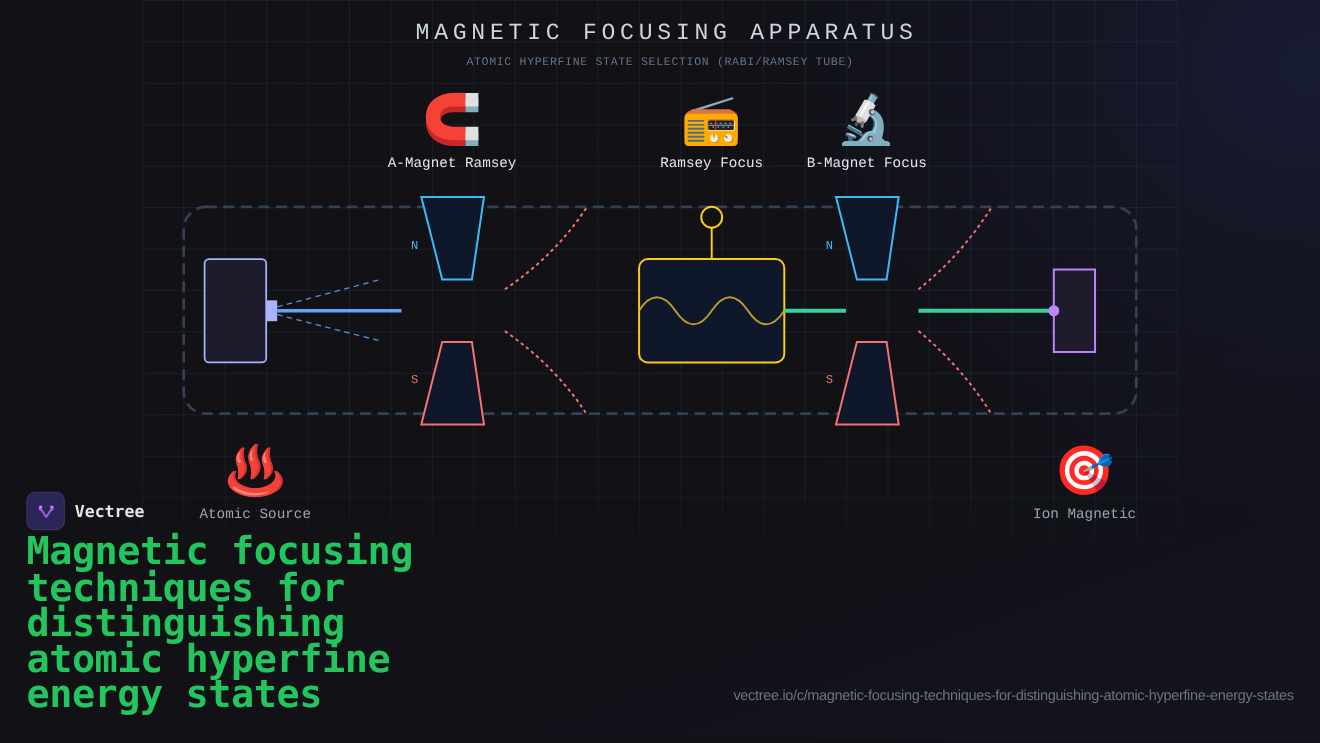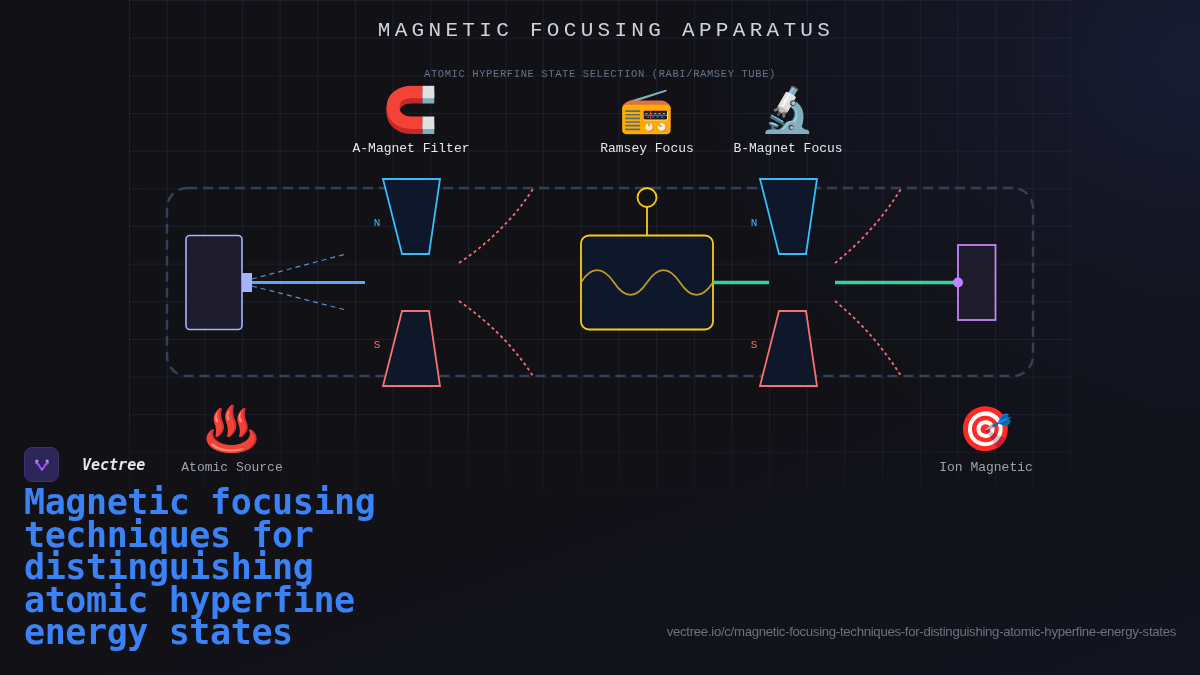--- a/index.html
+++ b/index.html
@@ -22,44 +22,44 @@
     background-size:37.66px 37.66px;
     -webkit-mask-image: linear-gradient(to bottom, #000 85%, rgba(0,0,0,0.4) 100%);
     mask-image: linear-gradient(to bottom, #000 85%, rgba(0,0,0,0.4) 100%);
   }
   .title {
     position:absolute; left:0; right:0; top:19px; text-align:center;
     color:#cbd5e1; font-size:21px; letter-spacing:4.3px;margin-left:12px;
   }
   .subtitle {
     position:absolute; left:0; right:0; top:51px; text-align:center;
-    color:#64748b; font-size:10.5px; letter-spacing:0.6px;margin-top:17px;
+    color:#64748b; font-size:10.5px; letter-spacing:0.6px;
   }
   .diagram { position:absolute; left:0; top:0; }
   .node {
     position:absolute; text-align:center; transform:translateX(-50%);
     white-space:nowrap;
   }
   .node .emoji { font-size:44px; line-height:48px; display:block; }
   .node .label { font-size:13px; color:#e5e7eb; display:block; margin-top:4px; }
   .node.bottom .label { color:#9ca3af; }
   .brand {
-    position:absolute; left:24px; top:447px; display:flex; align-items:center; gap:23px;font-style:italic;
+    position:absolute; left:24px; top:447px; display:flex; align-items:center; gap:9px;
   }
   .brand-logo {
     width:33px; height:33px; border-radius:8px; background:#2b2657;
     border:1px solid #3a3470; display:flex; align-items:center; justify-content:center;
   }
   .brand-name {
     color:#e5e7eb; font-family:"DejaVu Sans Mono","Liberation Mono",monospace;
     font-weight:bold; font-size:15px;
   }
   .headline {
     position:absolute; left:24px; top:486px; width:420px;
-    color:#3b82f6; font-family:"DejaVu Sans Mono","Liberation Mono",monospace;
+    color:#22c55e; font-family:"DejaVu Sans Mono","Liberation Mono",monospace;
     font-weight:bold; font-size:35px; line-height:32.5px; letter-spacing:-0.4px;
   }
   .url {
     position:absolute; right:24px; top:624px;
     color:#6b7280; font-family:Liberation Sans, sans-serif;
     font-size:13.2px; letter-spacing:-0.3px;
   }
 </style>
 </head>
 <body>
@@ -114,21 +114,21 @@
   <path d="M835,301 Q874,333 901,376" fill="none" stroke="#f87171" stroke-width="1.8" stroke-dasharray="3 3"></path>
 
   <g>
     <rect x="958" y="245" width="37.5" height="75" fill="#1e1c2c" stroke="#c084fc" stroke-width="1.8"></rect>
     <circle cx="958" cy="282.5" r="5" fill="#c084fc"></circle>
   </g>
 </svg>
 
 <div class="node" style="left:411px; top:89px;">
   <span class="emoji">🧲</span>
-  <span class="label">A-Magnet Filter</span>
+  <span class="label">A-Magnet Ramsey</span>
 </div>
 <div class="node" style="left:647px; top:89px;">
   <span class="emoji">📻</span>
   <span class="label">Ramsey Focus</span>
 </div>
 <div class="node" style="left:788px; top:89px;">
   <span class="emoji">🔬</span>
   <span class="label">B-Magnet Focus</span>
 </div>
 <div class="node bottom" style="left:232px; top:408px;">

